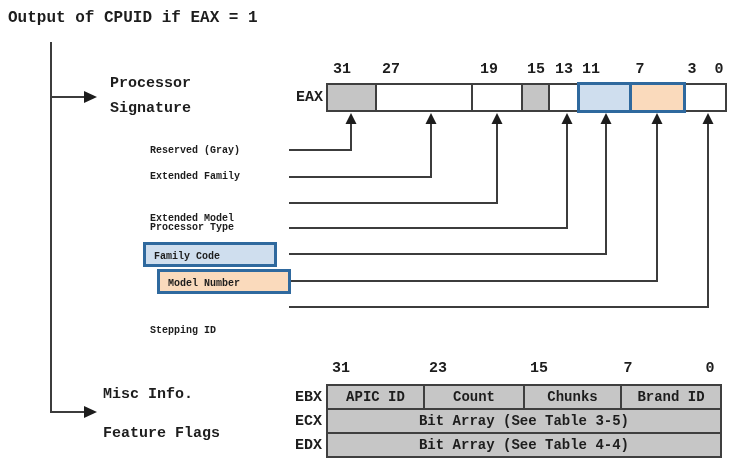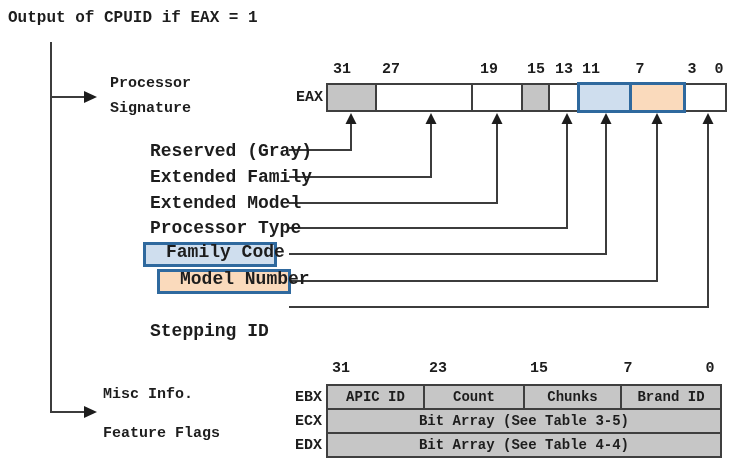--- a/index.html
+++ b/index.html
@@ -5,42 +5,42 @@
   html,body{margin:0;padding:0;background:#ffffff;}
   #stage{
     position:relative;width:734px;height:475px;background:#ffffff;
     font-family:Liberation Mono, monospace;
     color:#1d1d1d;overflow:hidden;
   }
   .abs{position:absolute;}
   .txt{font-weight:bold;color:#1d1d1d;white-space:nowrap;}
   .title{font-size:16px;}
   .sidelabel{font-size:15px;}
-  .callout{font-size:18px;line-height:14px;}
+  .callout{font-size:10px;line-height:14px;}
   .bitnum{font-size:15px;transform:translateX(-50%);}
   .regname{font-size:15px;text-align:right;}
   
   .reg-box{
     box-sizing:border-box;border:2px solid #3f3f3f;background:#ffffff;
   }
   .seg{position:absolute;top:0;height:100%;box-sizing:border-box;}
   .seg.div{border-right:2px solid #3f3f3f;}
   .fill-gray{background:#c5c5c5;}
   .fill-white{background:#ffffff;}
   .fill-blue{background:#cfdeee;}
   .fill-orange{background:#fadabc;}
   .hl-border{
     box-sizing:border-box;border:3px solid #2f699e;background:transparent;
     pointer-events:none;
   }
   .seg-blue-div{border-right:3px solid #2f699e;}
   
   .callout-box{
     box-sizing:border-box;border:3px solid #2f699e;
-    display:flex;align-items:flex-start;padding-left:20px;
+    display:flex;align-items:flex-end;padding-left:8px;
   }
   
   .lrow{
     box-sizing:border-box;border:2px solid #3f3f3f;background:#c6c6c6;
     display:flex;align-items:center;height:26px;width:396px;
   }
   .lcell{
     box-sizing:border-box;height:100%;display:flex;align-items:center;
     justify-content:center;font-size:14px;font-weight:bold;
   }
@@ -103,21 +103,21 @@
     <div class="seg div fill-gray" style="left:195px;width:27px;"></div>
     <div class="seg fill-white" style="left:222px;width:30px;"></div>
     <div class="seg seg-blue-div fill-blue" style="left:252px;width:52px;"></div>
     <div class="seg fill-orange" style="left:304px;width:51px;"></div>
     <div class="seg fill-white" style="left:355px;width:42px;"></div>
     <div class="abs hl-border" style="left:249px;top:-3px;width:109px;height:31px;"></div>
   </div>
 
   <div class="abs txt callout" style="left:150px;top:144px;">Reserved (Gray)</div>
   <div class="abs txt callout" style="left:150px;top:170px;">Extended Family</div>
-  <div class="abs txt callout" style="left:150px;top:196px;">Extended Model</div>
+  <div class="abs txt callout" style="left:150px;top:212px;">Extended Model</div>
   <div class="abs txt callout" style="left:150px;top:221px;">Processor Type</div>
   <div class="abs callout-box fill-blue" style="left:143px;top:242px;width:134px;height:25px;">
     <span class="txt callout">Family Code</span>
   </div>
   <div class="abs callout-box fill-orange" style="left:157px;top:269px;width:134px;height:25px;">
     <span class="txt callout">Model Number</span>
   </div>
   <div class="abs txt callout" style="left:150px;top:300px;margin-top:24px;">Stepping ID</div>
 
   <div class="abs txt bitnum" style="left:341px;top:360px;">31</div>

